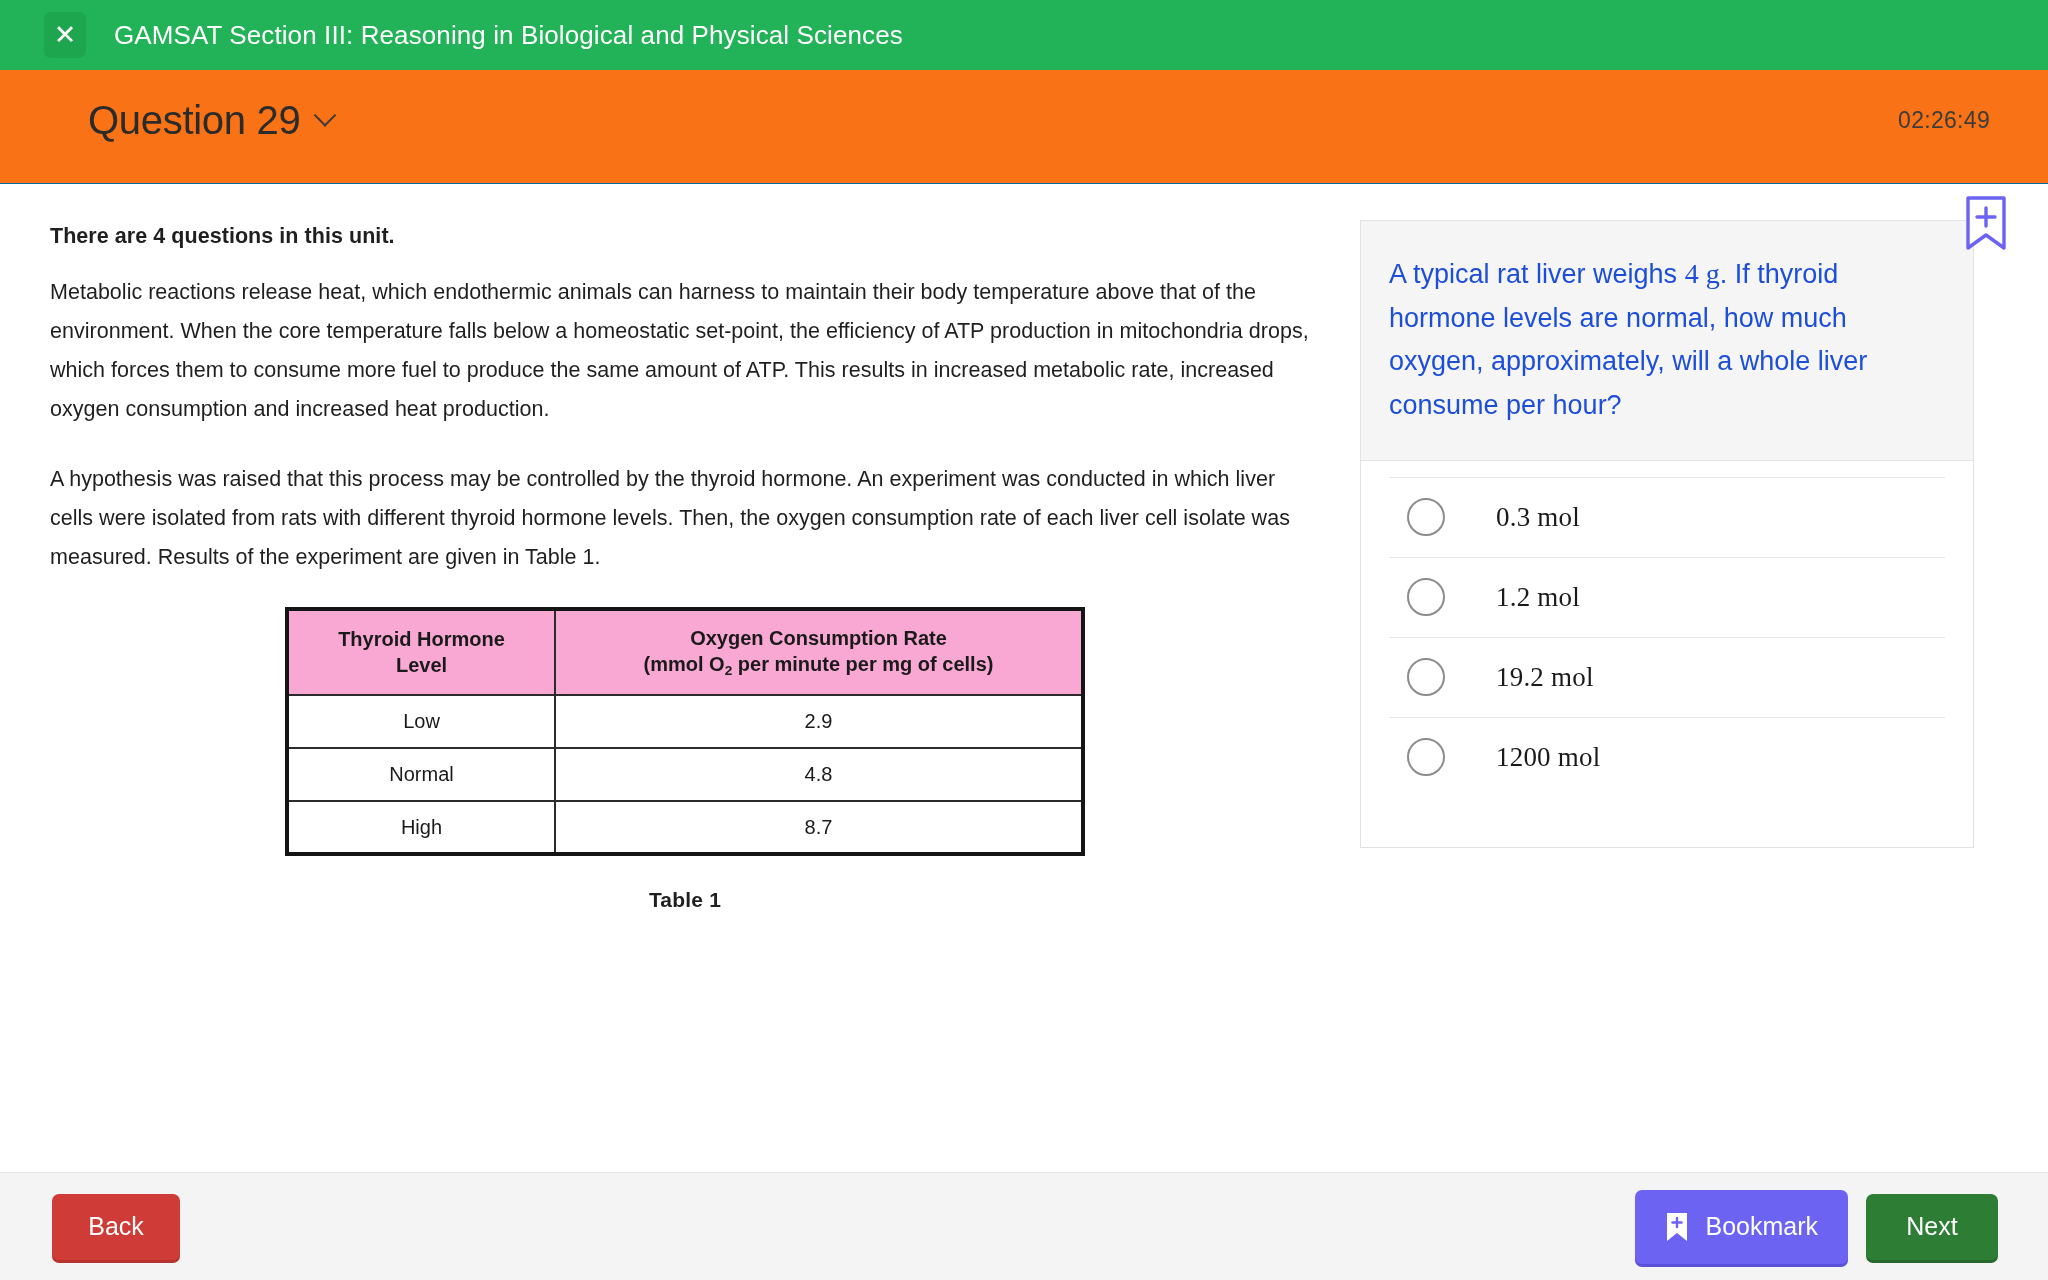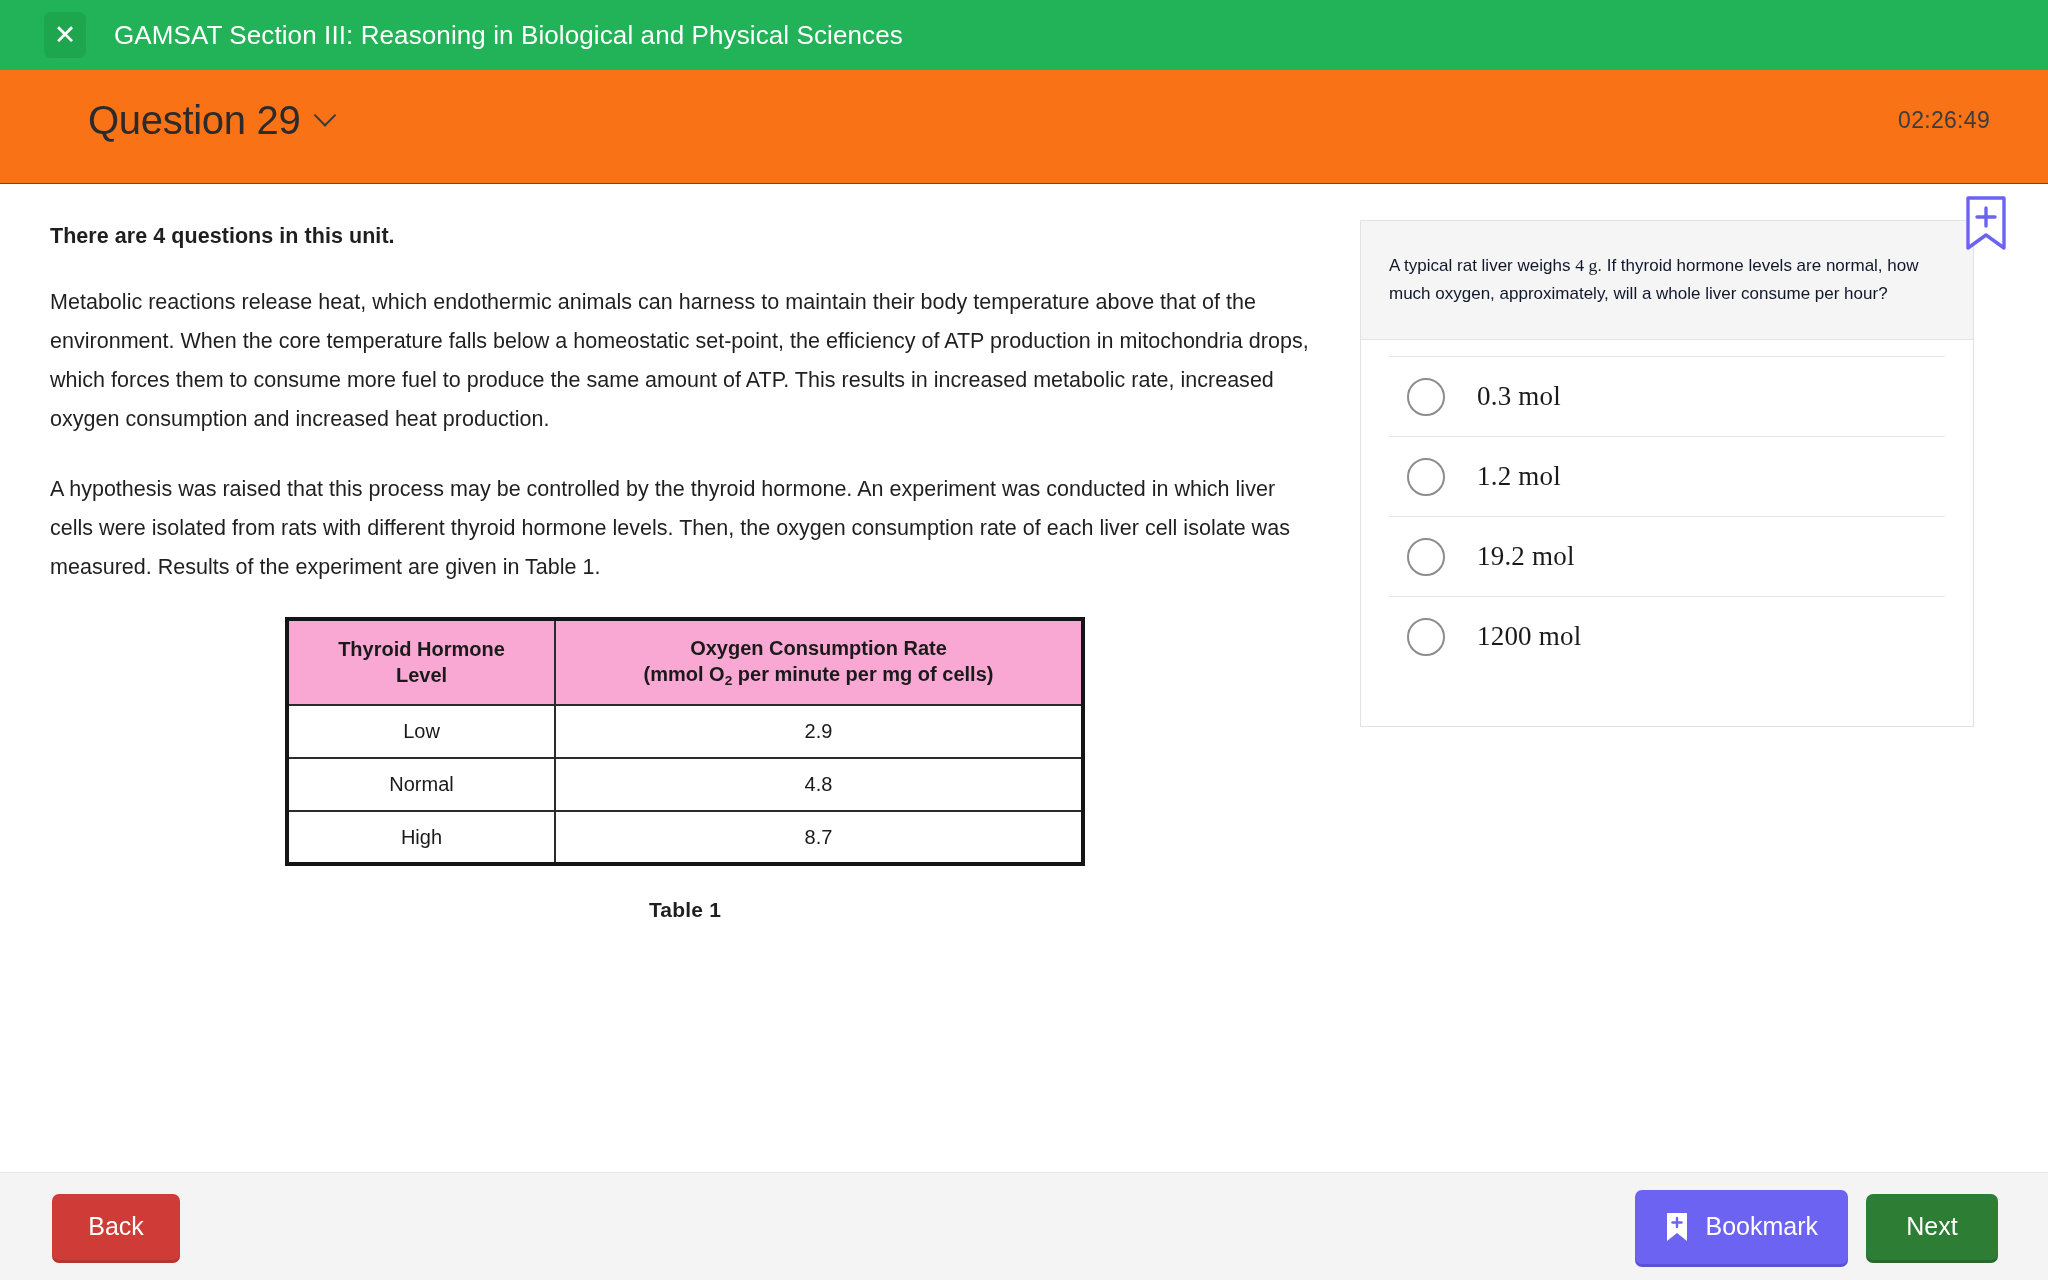--- a/index.html
+++ b/index.html
@@ -106,21 +106,21 @@
   
   .passage {
     width: 1270px;
     flex: 0 0 1270px;
     padding-top: 12px;
   }
   .unit-note {
     font-size: 21.5px;
     font-weight: bold;
     color: #1f1f1f;
-    margin-bottom: 34px;
+    margin-bottom: 24px;
     letter-spacing: .05px;
   }
   .para {
     font-size: 21.5px;
     line-height: 1.82;
     color: #1f1f1f;
     margin-bottom: 30px;
     max-width: 1265px;
     letter-spacing: .02px;
   }
@@ -176,35 +176,35 @@
   .qpanel {
     position: relative;
     width: 614px;
     border: 1px solid #e2e2e2;
     background: #ffffff;
   }
   .qstem {
     background: #f5f5f5;
     border-bottom: 1px solid #e4e4e4;
     padding: 30px 34px 32px 28px;
-    font-size: 17px;
+    font-size: 27px;
     line-height: 1.62;
-    color: #0f172a;
+    color: #1d4ed8;
   }
   .mathvar {
     font-family: "Liberation Serif", serif;
     font-size: 1.04em;
   }
   .options {
     padding: 16px 28px 50px 28px;
   }
   .option-row {
     display: flex;
     align-items: center;
-    gap: 32px;
+    gap: 51px;
     height: 80px;
     border-top: 1px solid #e6e6e6;
     cursor: pointer;
     padding-left: 18px;
   }
   .radio {
     width: 38px;
     height: 38px;
     flex: 0 0 38px;
     border: 2.4px solid #8c8c8c;

